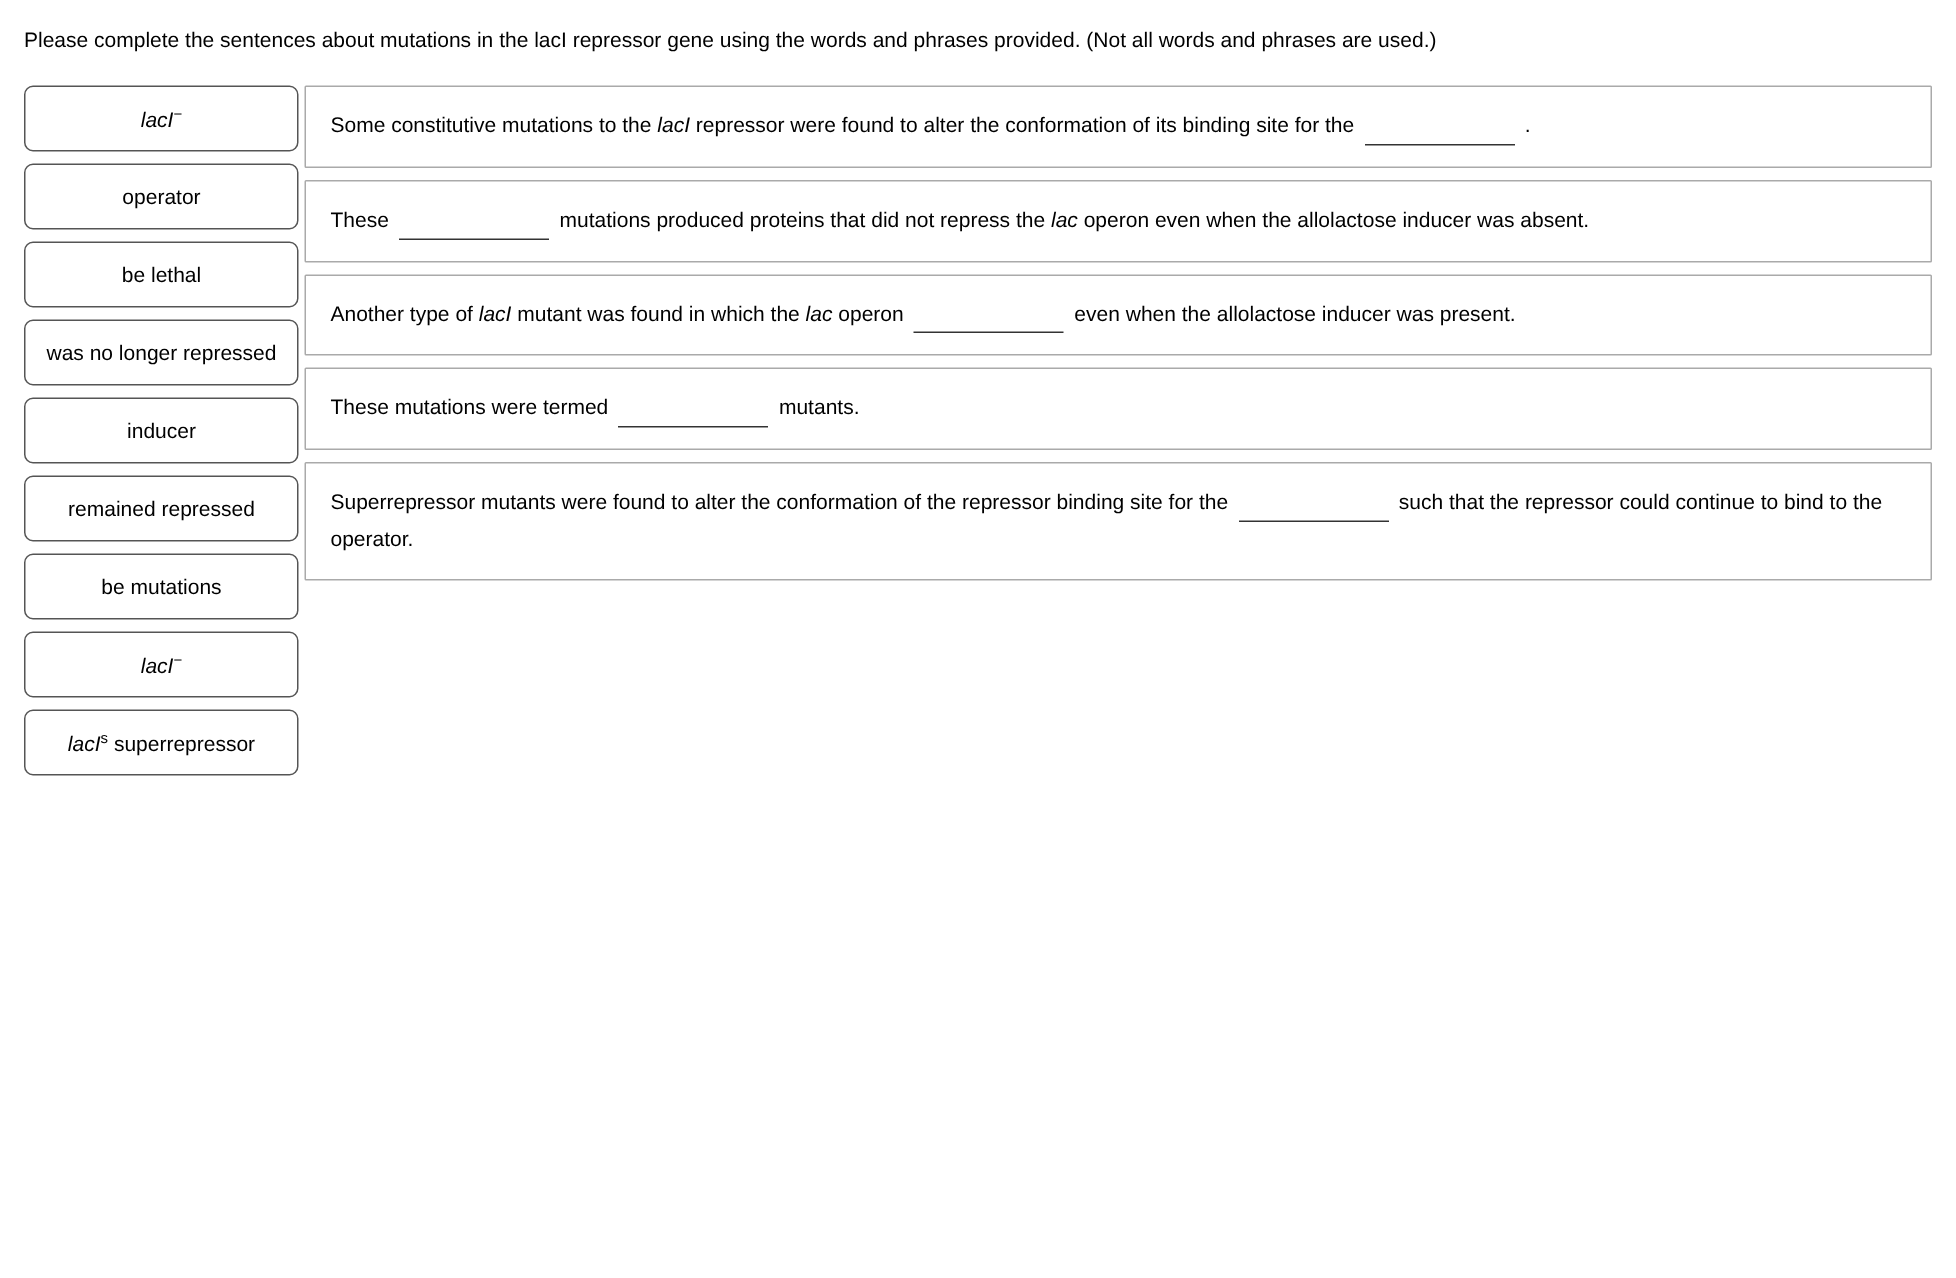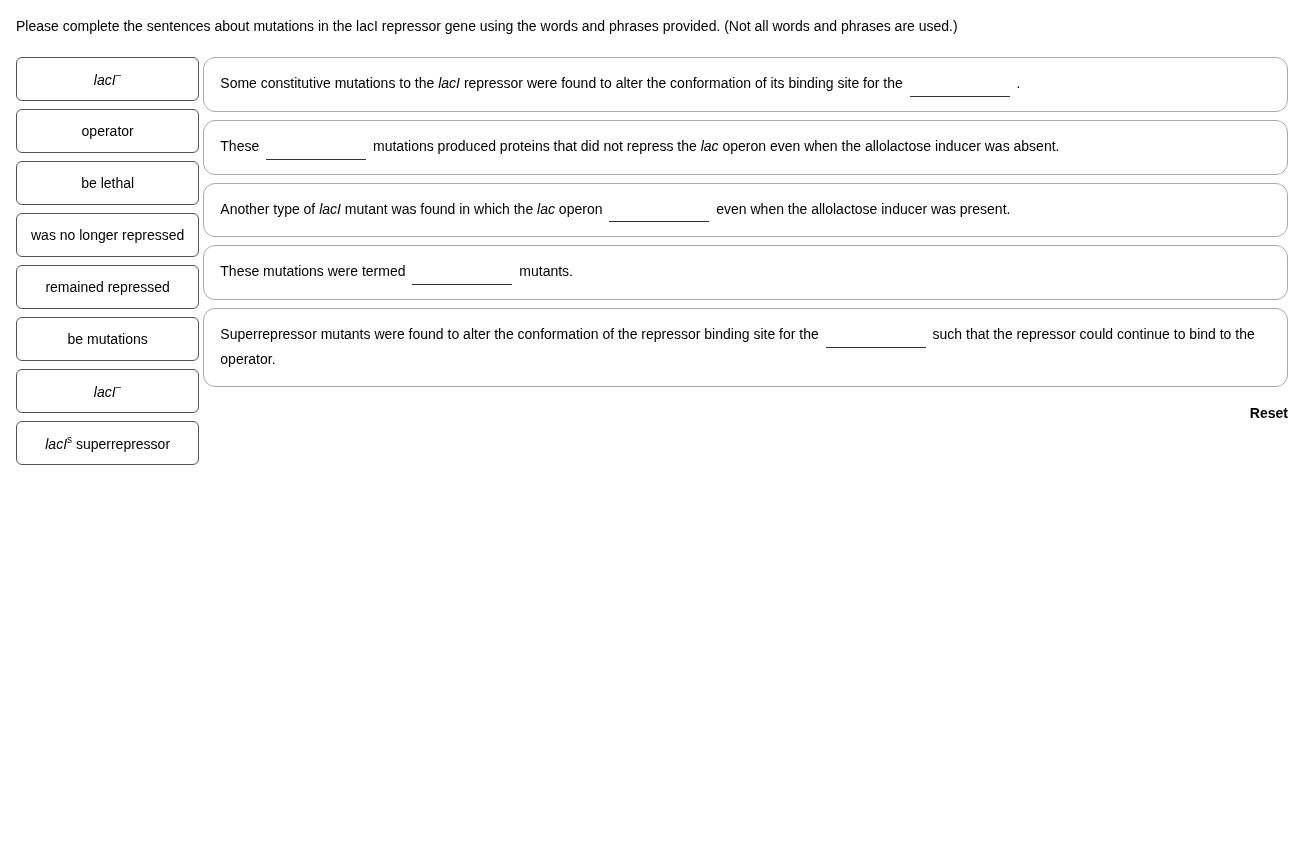--- a/index.html
+++ b/index.html
@@ -47,21 +47,21 @@
       font-style: italic;
     }
     .sentences-panel {
       display: flex;
       flex-direction: column;
       gap: 8px;
       flex: 1;
     }
     .sentence-box {
       border: 1.5px solid #aaa;
-      border-radius: 12px;
+      border-radius: 1px;
       padding: 14px 16px;
       font-size: 14px;
       line-height: 1.7;
       background: #fff;
     }
     .blank {
       display: inline-block;
       border-bottom: 1.5px solid #333;
       min-width: 100px;
       margin: 0 3px;
@@ -101,20 +101,23 @@
     </div>
 
     <div class="word-item">
       <span>be lethal</span>
     </div>
 
     <div class="word-item">
       <span>was no longer repressed</span>
     </div>
 
+    <div class="word-item">
+      <span>inducer</span>
+    </div>
 
     <div class="word-item">
       <span>remained repressed</span>
     </div>
 
     <div class="word-item">
       <span>be mutations</span>
     </div>
 
     <div class="word-item">
@@ -143,18 +146,15 @@
 
     <div class="sentence-box">
       <span>These mutations were termed <span class="blank">&nbsp;&nbsp;&nbsp;&nbsp;&nbsp;&nbsp;&nbsp;&nbsp;&nbsp;&nbsp;&nbsp;&nbsp;</span> mutants.</span>
     </div>
 
     <div class="sentence-box">
       <span>Superrepressor mutants were found to alter the conformation of the repressor binding site for the <span class="blank">&nbsp;&nbsp;&nbsp;&nbsp;&nbsp;&nbsp;&nbsp;&nbsp;&nbsp;&nbsp;&nbsp;&nbsp;</span> such that the repressor could continue to bind to the operator.</span>
     </div>
 
 
-    <div class="reset-area">
-      <button class="reset-btn">Reset</button>
-    </div>
 
   </div>
 </div>
 
 </body></html>

